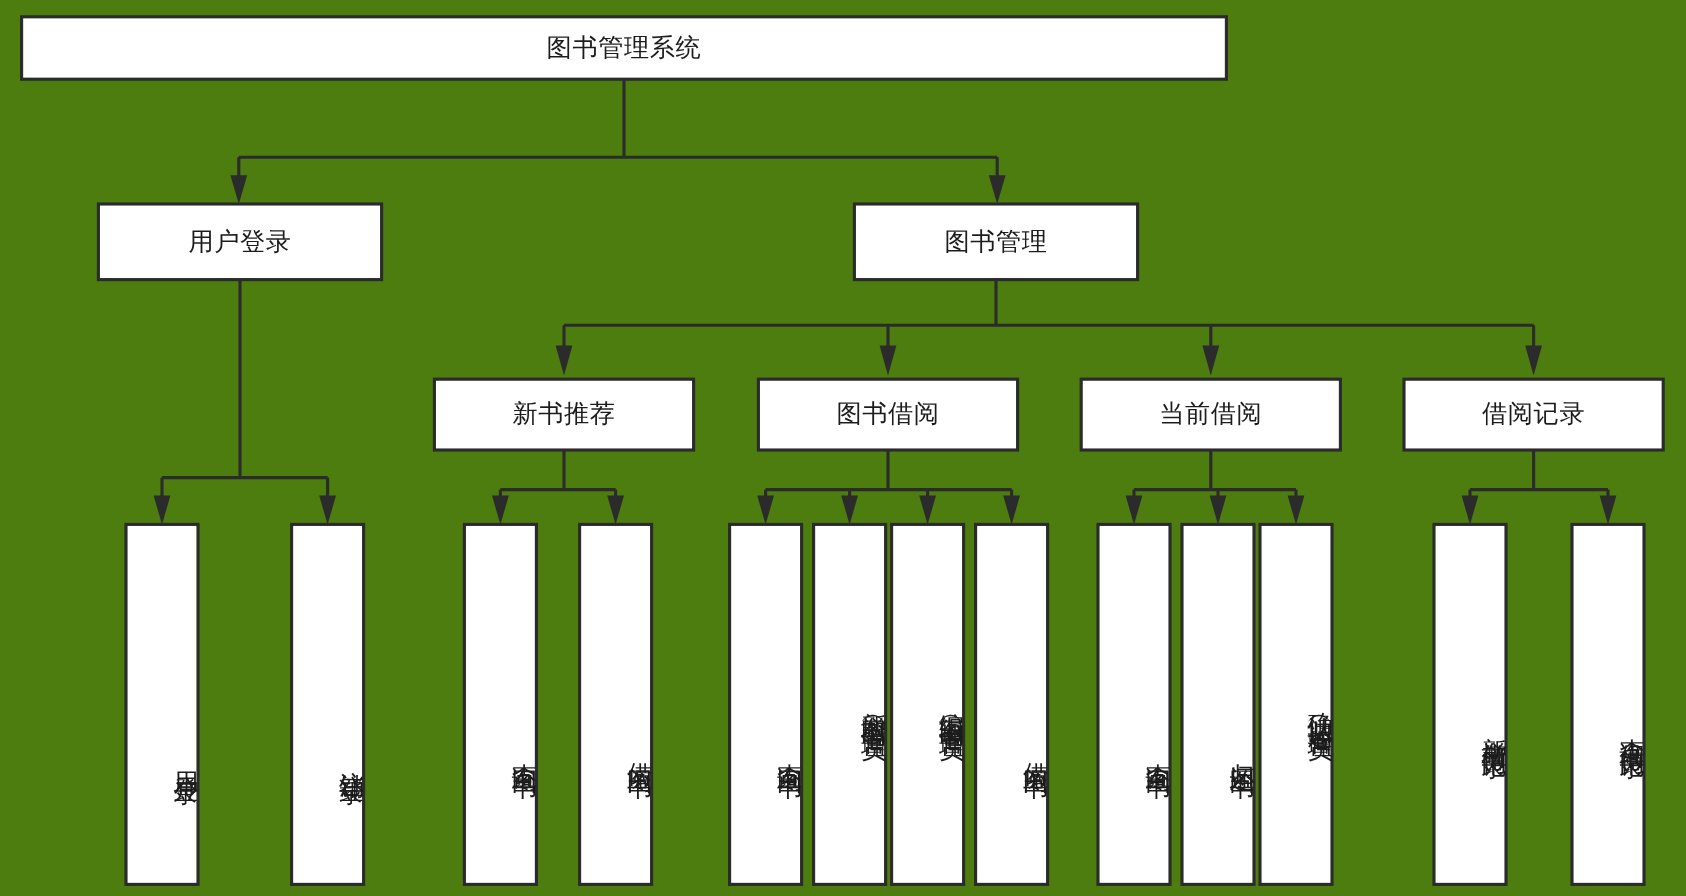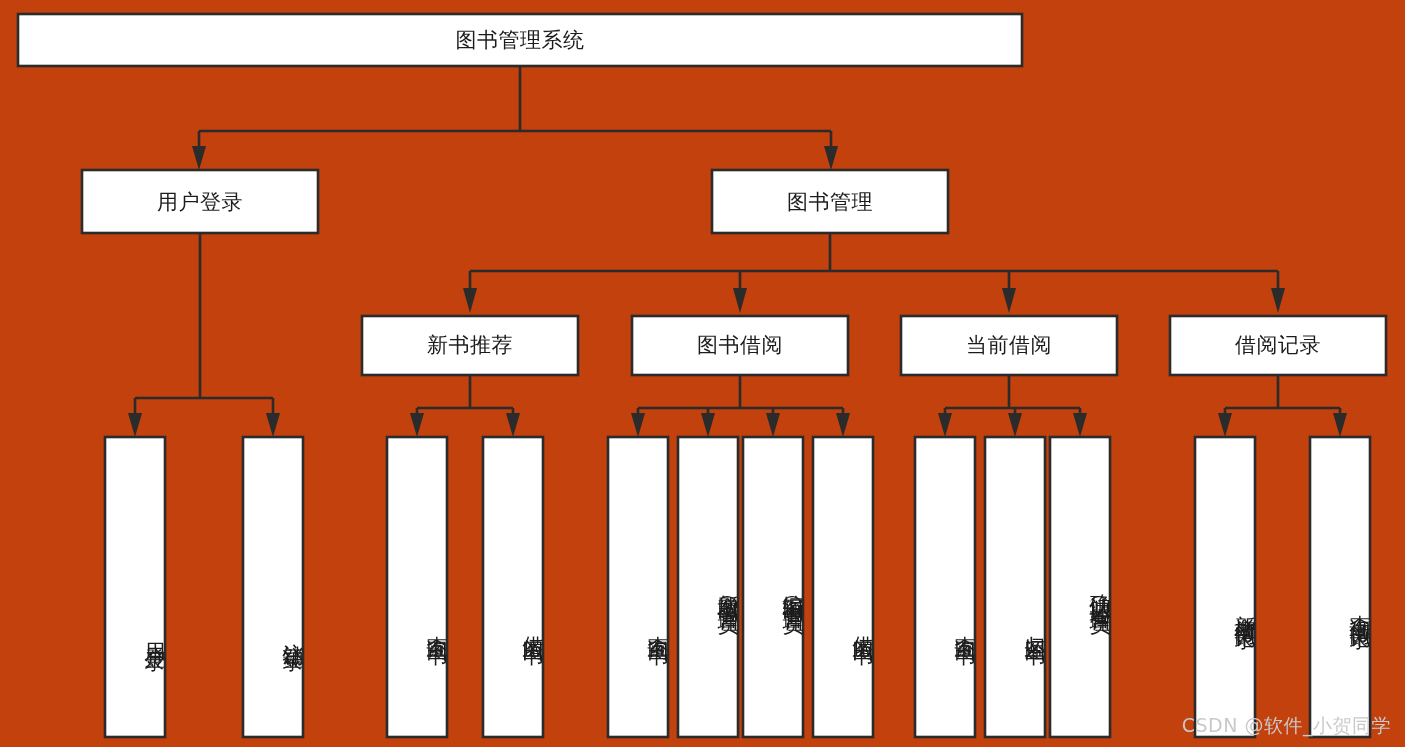--- a/index.html
+++ b/index.html
@@ -8,21 +8,21 @@
     padding: 0;
     background: #ffffff;
   }
   body {
     font-family: "DejaVu Sans", "Liberation Sans", sans-serif;
   }
   #diagram-root {
     position: relative;
     width: 1405px;
     height: 747px;
-    background: #c2410c;
+    background: #4d7c0f;
     overflow: hidden;
   }
   svg#flow-svg {
     position: absolute;
     top: 0; left: 0;
     width: 1405px;
     height: 747px;
   }
   .node-box {
     fill: #ffffff;
@@ -218,15 +218,14 @@
   <div class="node-label-v" style="left:743px; top:443px; width:60px; height:294px;">编辑图书（管理员）</div>
   <div class="node-label-v" style="left:813px; top:512px; width:60px; height:225px;">借阅图书</div>
 
   <div class="node-label-v" style="left:915px; top:512px; width:60px; height:225px;">查询图书</div>
   <div class="node-label-v" style="left:985px; top:512px; width:60px; height:225px;">归还图书</div>
   <div class="node-label-v" style="left:1050px; top:443px; width:60px; height:294px;">确认归还（管理员）</div>
 
   <div class="node-label-v" style="left:1195px; top:477px; width:60px; height:260px;">新增借阅记录</div>
   <div class="node-label-v" style="left:1310px; top:477px; width:60px; height:260px;">查询借阅记录</div>
 
-  <div class="watermark">CSDN @软件_小贺同学</div>
 
 </div>
 
 </body></html>

